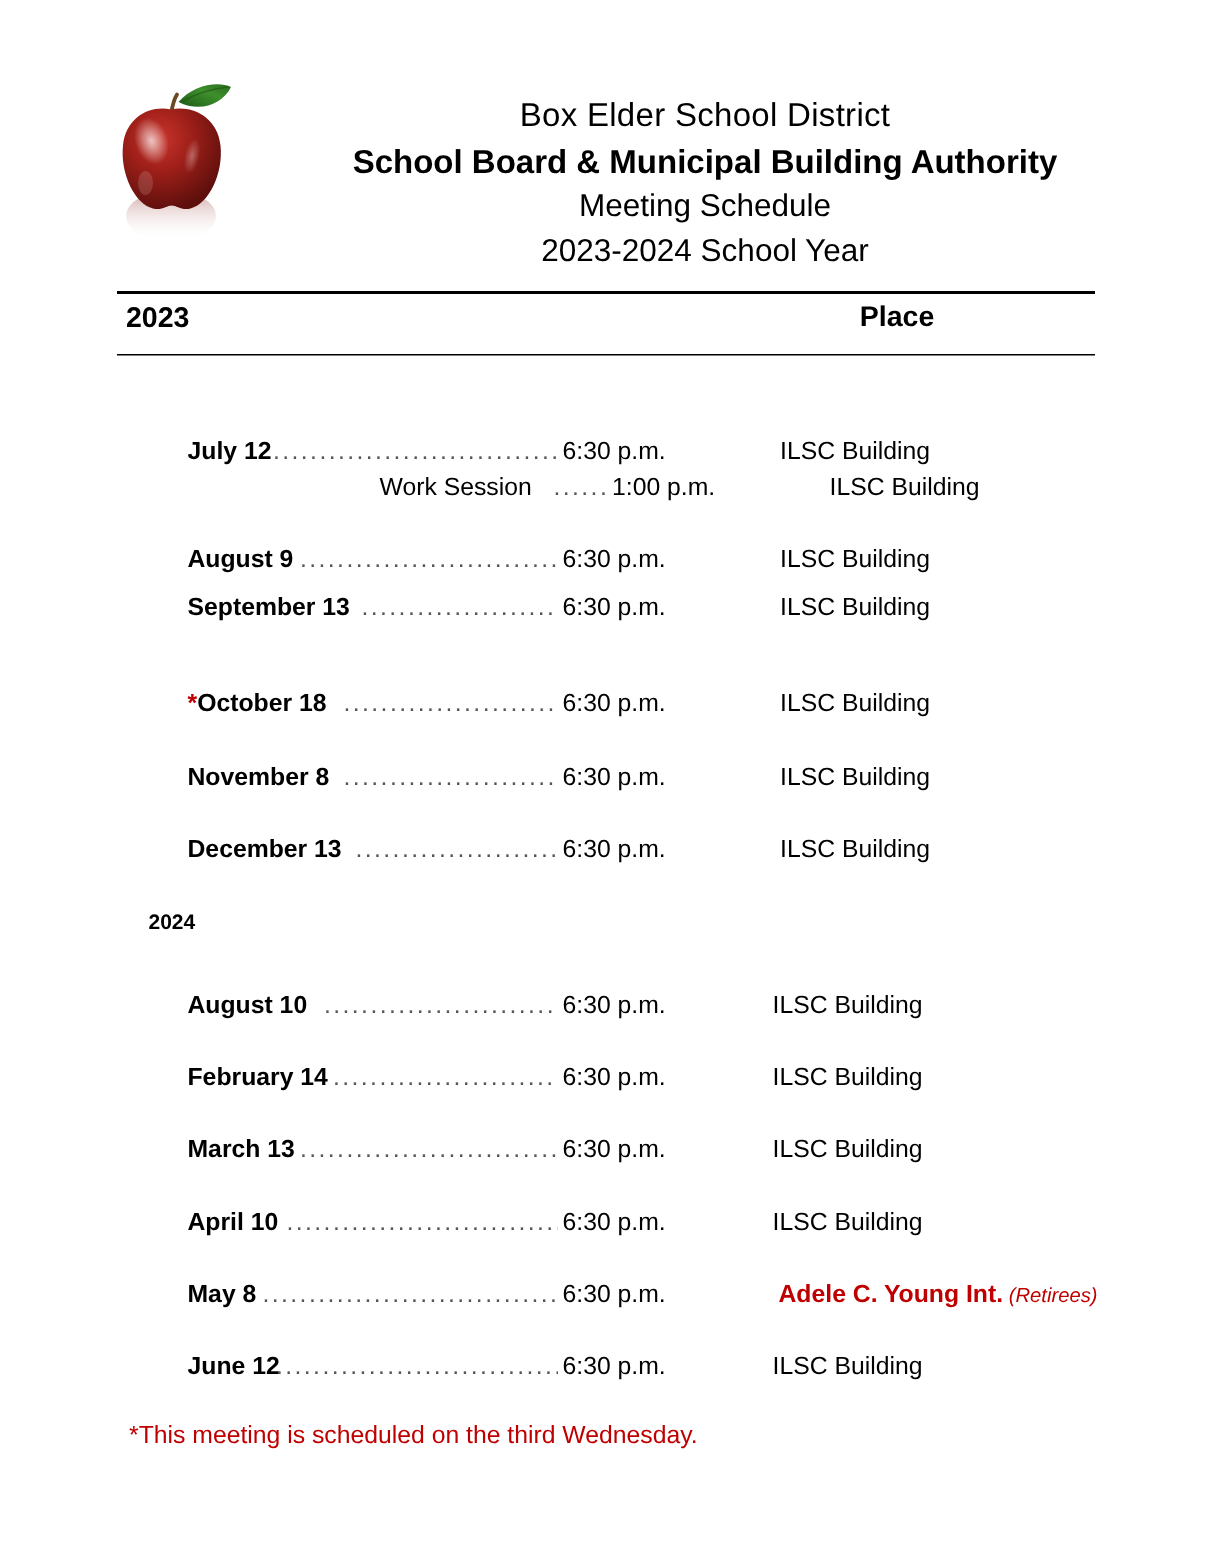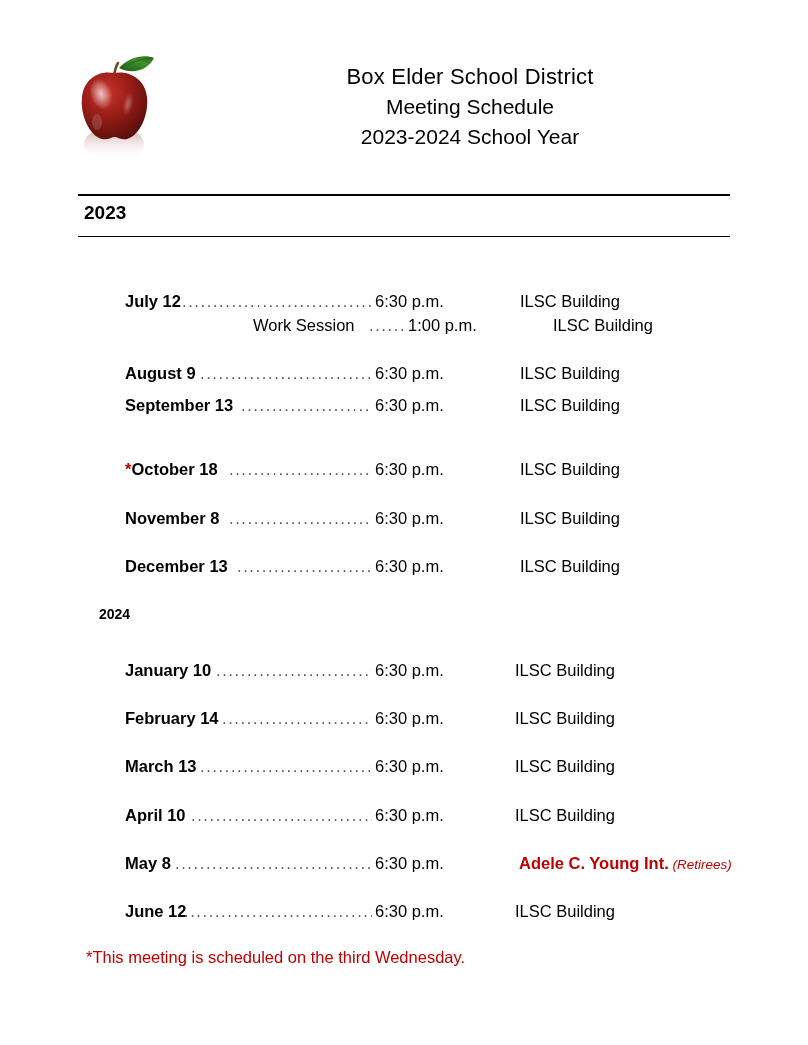--- a/index.html
+++ b/index.html
@@ -206,27 +206,29 @@
                C75 26, 58 18, 44 21 Z" fill="url(#appleBody)"></path>
 
       <ellipse cx="31" cy="42" rx="11" ry="16" fill="url(#gloss)" transform="rotate(-18 31 42)"></ellipse>
       <ellipse cx="58" cy="52" rx="5" ry="12" fill="url(#gloss)" opacity="0.45" transform="rotate(12 58 52)"></ellipse>
       <ellipse cx="27" cy="70" rx="5" ry="8" fill="#ffffff" opacity="0.14"></ellipse>
     </svg>
   </div>
 
   <div class="title-block">
     <div class="title-line1">Box Elder School District</div>
+    <div class="title-line2">School Board &amp; Municipal Building Authority</div>
     <div class="title-line3">Meeting Schedule</div>
     <div class="title-line4">2023-2024 School Year</div>
   </div>
 </div>
 
 <div class="col-head">
   <div class="col-head-year">2023</div>
+  <div class="col-head-place">Place</div>
 </div>
 
 <div class="schedule" id="schedule">
     <div class="row" style="top: 289px; left: 125px; width: 635px;">
       <span class="date">July 12</span>
       <span class="leader" style="left: 57px; width: 190px;">............................................................</span>
       <span class="time" style="left: 250px;">6:30 p.m.</span>
       <span class="place" style="left: 395px;">ILSC Building</span>
     </div>
     <div class="row" style="top: 313px; left: 220px; width: 540px; margin-left: 33px;">
@@ -260,21 +262,21 @@
       <span class="place" style="left: 395px;">ILSC Building</span>
     </div>
     <div class="row" style="top: 554px; left: 125px; width: 635px;">
       <span class="date">December 13</span>
       <span class="leader" style="left: 112px; width: 135px;">............................................................</span>
       <span class="time" style="left: 250px;">6:30 p.m.</span>
       <span class="place" style="left: 395px;">ILSC Building</span>
     </div>
     <div class="year-label" style="top: 606px;">2024</div>
     <div class="row" style="top: 658px; left: 125px; width: 635px;">
-      <span class="date">January 10</span>
+      <span class="date">August 10</span>
       <span class="leader" style="left: 91px; width: 156px;">............................................................</span>
       <span class="time" style="left: 250px;">6:30 p.m.</span>
       <span class="place" style="left: 390px;">ILSC Building</span>
     </div>
     <div class="row" style="top: 706px; left: 125px; width: 635px;">
       <span class="date">February 14</span>
       <span class="leader" style="left: 97px; width: 150px;">............................................................</span>
       <span class="time" style="left: 250px;">6:30 p.m.</span>
       <span class="place" style="left: 390px;">ILSC Building</span>
     </div>

